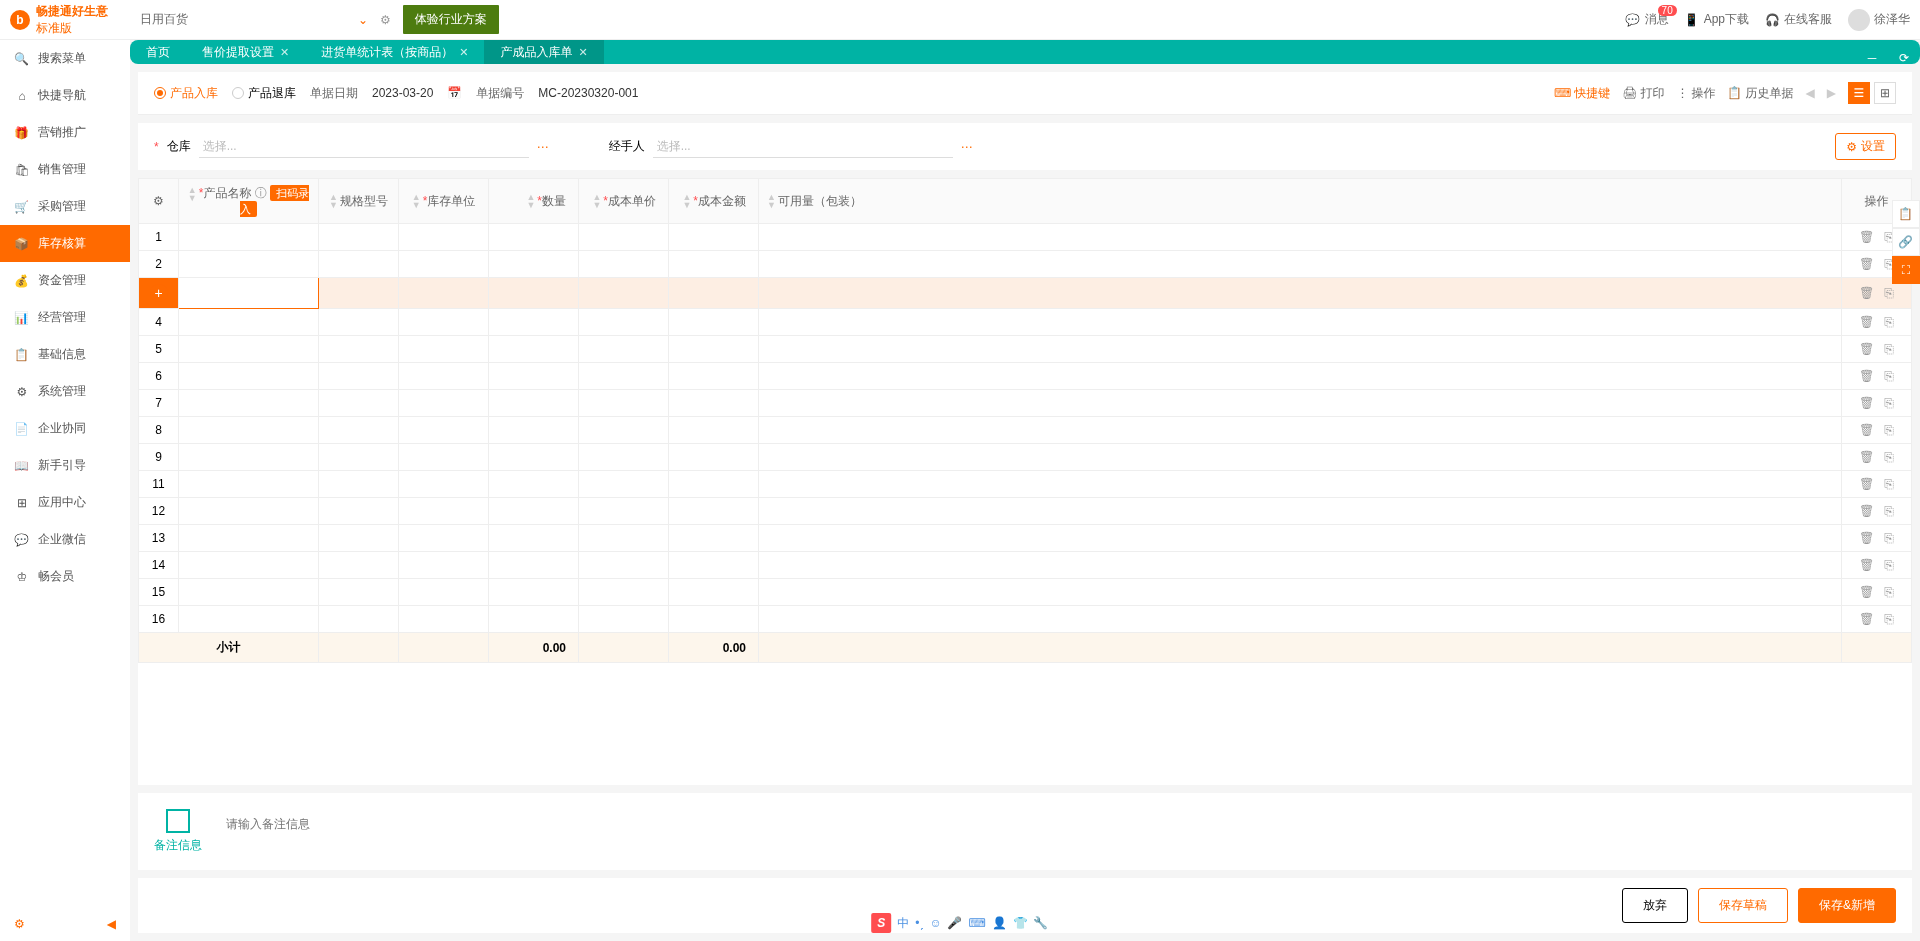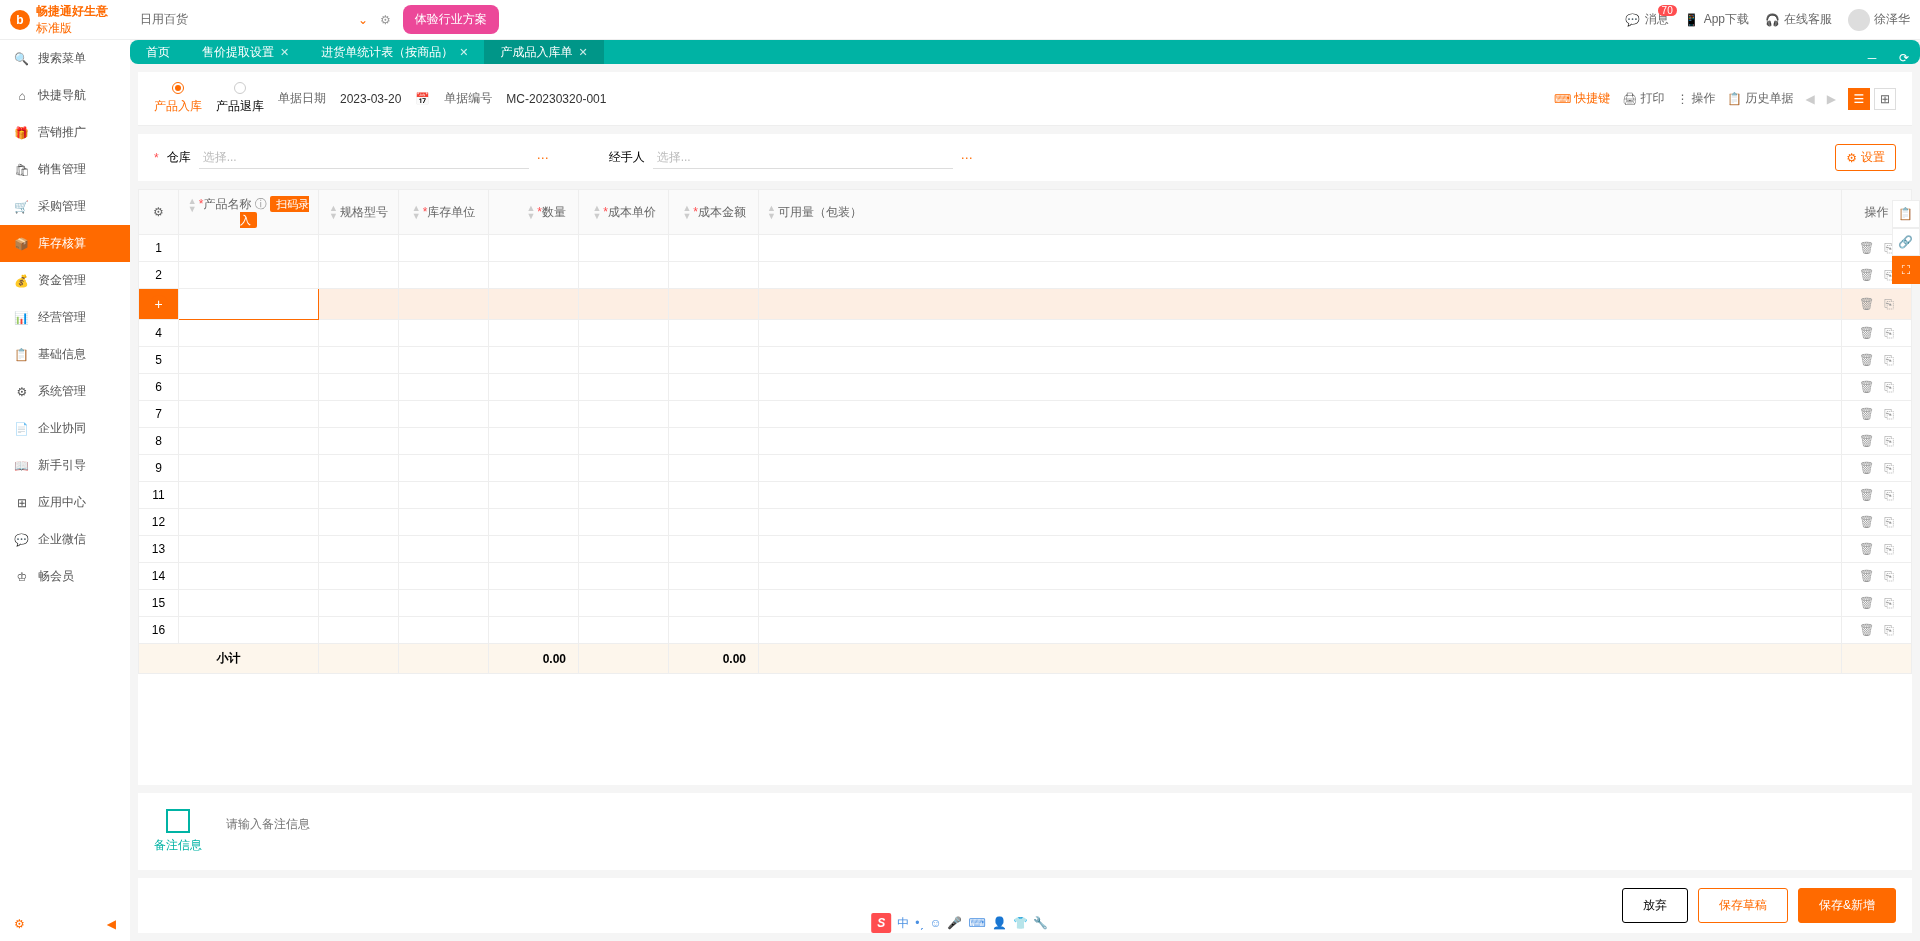--- a/index.html
+++ b/index.html
@@ -8,21 +8,21 @@
 
 
 .header{height:40px;background:#fff;display:flex;align-items:center;padding:0 10px;border-bottom:1px solid #eee;}
 .logo{display:flex;align-items:center;gap:6px;width:120px;}
 .logo-icon{width:20px;height:20px;background:#ff6a00;border-radius:50%;display:flex;align-items:center;justify-content:center;color:#fff;font-weight:bold;}
 .logo-text{color:#ff6a00;font-weight:bold;}
 .logo-sub{color:#ff6a00;font-size:12px;}
 .category-select{margin-left:10px;color:#666;display:flex;align-items:center;gap:170px;}
 .chevron{color:#ff6a00;}
 .gear-top{color:#999;margin:0 12px;}
-.btn-orange{background:#ec4899;color:#fff;border:none;padding:6px 12px;border-radius:8px;cursor:pointer;}
+.btn-orange{background:#4d7c0f;color:#fff;border:none;padding:6px 12px;border-radius:1px;cursor:pointer;}
 .header-right{margin-left:auto;display:flex;align-items:center;gap:16px;color:#666;}
 .header-right .item{display:flex;align-items:center;gap:4px;cursor:pointer;position:relative;}
 .badge{position:absolute;top:-6px;right:-8px;background:#ff4d4f;color:#fff;border-radius:8px;padding:0 4px;font-size:10px;}
 .avatar{width:22px;height:22px;background:#ddd;border-radius:50%;}
 
 
 .body{display:flex;flex:1;overflow:hidden;}
 
 
 .sidebar{width:130px;background:#fff;display:flex;flex-direction:column;}
@@ -35,21 +35,21 @@
 .main{flex:1;display:flex;flex-direction:column;overflow:hidden;}
 .tabs{height:24px;background:#00b3a4;display:flex;align-items:flex-start;color:#fff;border-radius:8px;}
 .tab{padding:0 16px;height:100%;display:flex;align-items:center;gap:6px;cursor:pointer;}
 .tab.active{background:#009688;}
 .tab .close{font-size:11px;opacity:.8;}
 .tabs-right{margin-left:auto;display:flex;}
 .tabs-right .tbtn{width:32px;height:36px;display:flex;align-items:center;justify-content:center;cursor:pointer;}
 
 
 .toolbar{background:#fff;border-bottom:1px solid #eee;padding:10px 16px;display:flex;align-items:center;gap:14px;margin:8px;}
-.radio{display:flex;align-items:center;gap:4px;cursor:pointer;flex-direction:column;}
+.radio{display:flex;align-items:center;gap:4px;cursor:pointer;}
 .radio .dot{width:12px;height:12px;border:1px solid #ccc;border-radius:50%;display:inline-flex;align-items:center;justify-content:center;}
 .radio.checked .dot{border-color:#ff6a00;}
 .radio.checked .dot::after{content:"";width:6px;height:6px;background:#ff6a00;border-radius:50%;}
 .radio.checked{color:#ff6a00;}
 .tlabel{color:#666;}
 .tval{color:#333;}
 .doc-no{color:#333;}
 .toolbar-right{margin-left:auto;display:flex;align-items:center;gap:12px;color:#666;}
 .toolbar-right .tbtn{display:flex;align-items:center;gap:3px;cursor:pointer;}
 .toolbar-right .orange{color:#ff6a00;}

